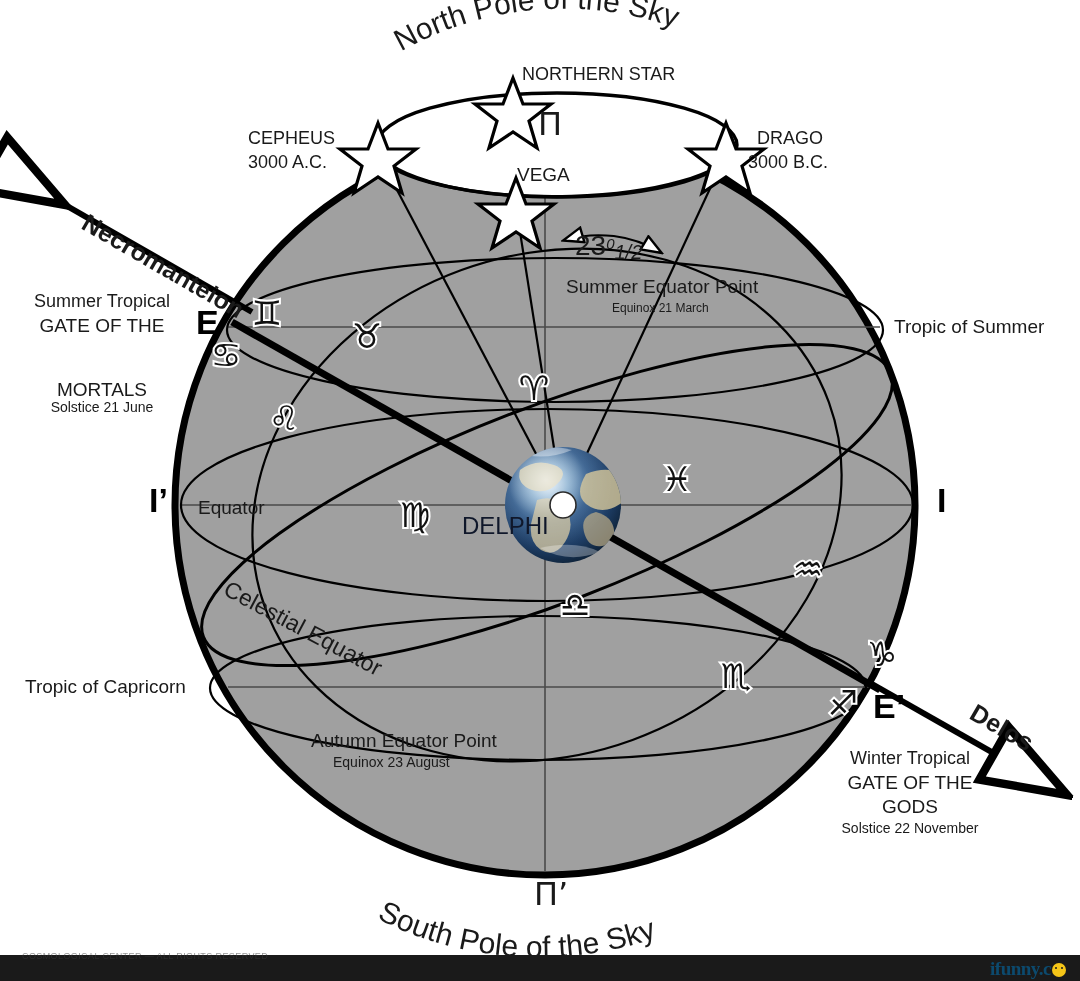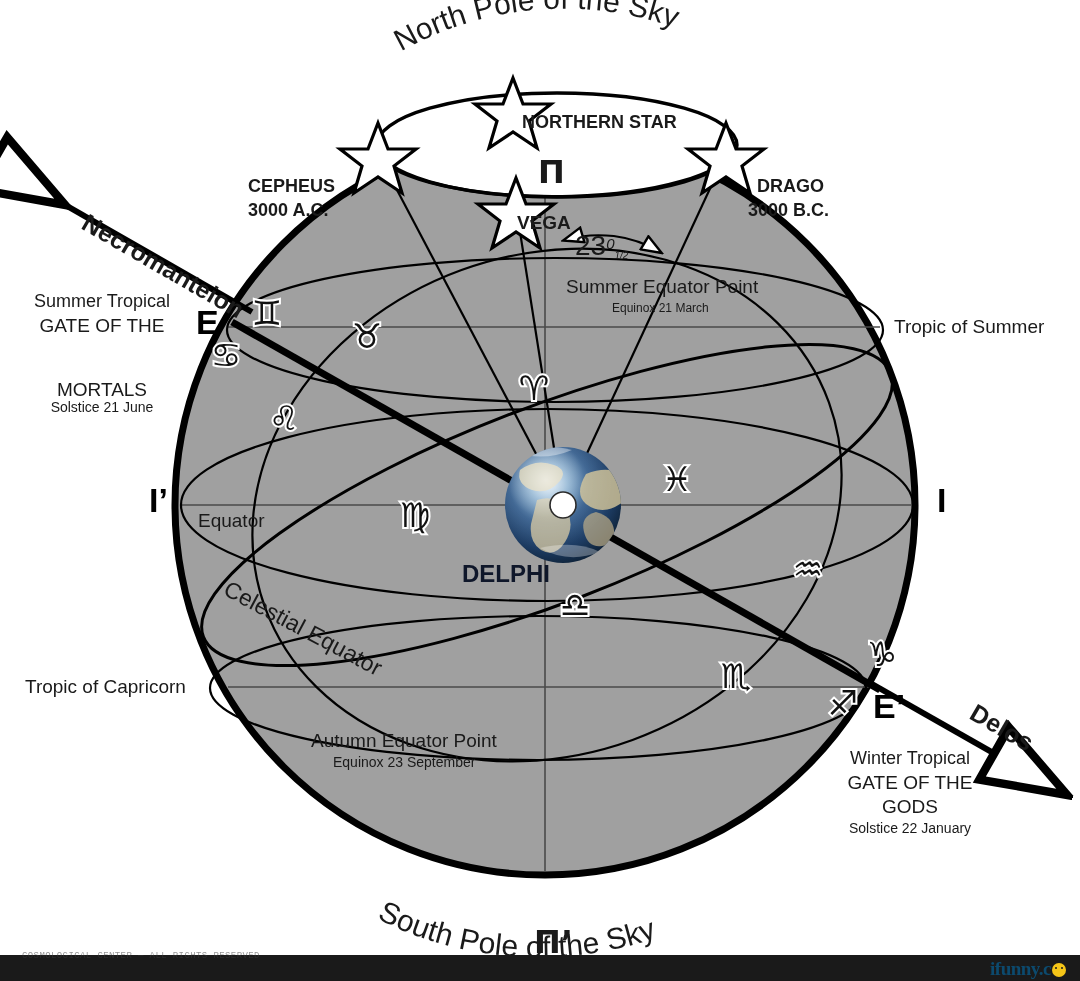--- a/index.html
+++ b/index.html
@@ -1,25 +1,25 @@
 <!DOCTYPE html>
 <html><head>
 <meta charset="utf-8">
 <style>
   html,body{margin:0;padding:0;background:#ffffff;}
   body{width:1080px;height:981px;overflow:hidden;font-family:"Liberation Sans",sans-serif;}
   #stage{position:relative;width:1080px;height:981px;background:#fff;}
   svg#diagram{position:absolute;left:0;top:0;width:1080px;height:981px;}
   .lbl{position:absolute;color:#1a1a1a;font-family:"Liberation Sans",sans-serif;white-space:nowrap;}
-  .bold{font-weight:bold;margin-top:48px;}
+  .bold{font-weight:normal;}
   .ctr{text-align:center;}
   .big-letter{font-weight:bold;font-size:34px;color:#000;}
   .footer-bar{position:absolute;left:0;top:955px;width:1080px;height:26px;background:#1a1a1a;}
   .footer-credit{position:absolute;left:22px;top:951px;font-size:9px;color:#3a3a3a;letter-spacing:.4px;
-                 font-family:Liberation Mono, monospace;opacity:.55;}
+                 font-family:Liberation Sans, sans-serif;opacity:.55;}
   .ifunny{position:absolute;right:14px;top:958px;font-family:"Liberation Serif",serif;
           font-weight:bold;font-size:19px;color:#0c4a6e;letter-spacing:-.5px;}
   .ifunny .smiley{display:inline-block;width:14px;height:14px;border-radius:50%;background:#f5c518;
                   position:relative;top:2px;margin-left:1px;}
   .ifunny .smiley:before{content:"";position:absolute;left:3px;top:4px;width:2px;height:2px;background:#1a1a1a;border-radius:50%;}
   .ifunny .smiley:after{content:"";position:absolute;right:3px;top:4px;width:2px;height:2px;background:#1a1a1a;border-radius:50%;}
 </style>
 </head>
 <body>
 
@@ -187,44 +187,44 @@
   <div class="lbl bold" style="left:757px;top:128px;font-size:18px;">DRAGO</div>
   <div class="lbl bold" style="left:748px;top:152px;font-size:18px;">3000 B.C.</div>
 
   <div class="lbl bold" style="left:517px;top:164px;font-size:19px;">VEGA</div>
 
   <div class="lbl bold" style="left:538px;top:105px;font-size:32px;font-family:'DejaVu Sans',sans-serif;">Π</div>
 
   <div class="lbl bold" style="left:534px;top:875px;font-size:32px;font-family:'DejaVu Sans',sans-serif;">Π’</div>
 
   <div style="position:absolute;left:575px;top:230px;">
-    <span style="font-size:28px;color:#1a1a1a;">23</span><span style="font-size:15px;color:#1a1a1a;vertical-align:super;font-style:italic;">0</span><span style="font-size:10px;color:#1a1a1a;vertical-align:sub;font-style:italic;text-align:center;">1/2</span>
+    <span style="font-size:28px;color:#1a1a1a;">23</span><span style="font-size:15px;color:#1a1a1a;vertical-align:super;font-style:italic;">0</span><span style="font-size:20px;color:#1a1a1a;vertical-align:sub;font-style:italic;text-align:center;">1/2</span>
   </div>
 
   <div class="lbl" style="left:566px;top:276px;font-size:19px;">Summer Equator Point</div>
   <div class="lbl" style="left:612px;top:301px;font-size:12px;">Equinox 21 March</div>
 
   <div class="lbl" style="left:311px;top:730px;font-size:19px;">Autumn Equator Point</div>
-  <div class="lbl" style="left:333px;top:754px;font-size:14px;">Equinox 23 September</div>
+  <div class="lbl" style="left:333px;top:754px;font-size:14px;">Equinox 23 August</div>
 
   <div class="lbl ctr" style="left:12px;top:291px;width:180px;font-size:18px;">Summer Tropical</div>
   <div class="lbl ctr" style="left:12px;top:315px;width:180px;font-size:19px;">GATE OF THE</div>
   <div class="lbl ctr" style="left:12px;top:339px;width:180px;font-size:19px;margin-top:40px;">MORTALS</div>
   <div class="lbl ctr" style="left:12px;top:363px;width:180px;font-size:14px;margin-top:36px;">Solstice 21 June</div>
 
   <div class="lbl ctr" style="left:822px;top:748px;width:176px;font-size:18px;">Winter Tropical</div>
   <div class="lbl ctr" style="left:822px;top:772px;width:176px;font-size:19px;">GATE OF THE</div>
   <div class="lbl ctr" style="left:822px;top:796px;width:176px;font-size:19px;">GODS</div>
-  <div class="lbl ctr" style="left:822px;top:820px;width:176px;font-size:14px;">Solstice 22 January</div>
+  <div class="lbl ctr" style="left:822px;top:820px;width:176px;font-size:14px;">Solstice 22 November</div>
 
   <div class="lbl" style="left:894px;top:316px;font-size:19px;">Tropic of Summer</div>
 
   <div class="lbl" style="left:25px;top:676px;font-size:19px;">Tropic of Capricorn</div>
 
-  <div class="lbl" style="left:198px;top:510px;font-size:19px;">Equator</div>
+  <div class="lbl" style="left:198px;top:497px;font-size:19px;">Equator</div>
 
   <div class="lbl bold" style="left:462px;top:512px;font-size:24px;color:#0f172a;text-align:right;">DELPHI</div>
 
   <div class="lbl big-letter" style="left:196px;top:303px;">E</div>
   <div class="lbl big-letter" style="left:149px;top:481px;">I’</div>
   <div class="lbl big-letter" style="left:937px;top:481px;">I</div>
   <div class="lbl big-letter" style="left:873px;top:687px;">E’</div>
 
   <div class="footer-bar"></div>
   <div class="footer-credit">COSMOLOGICAL CENTER — ALL RIGHTS RESERVED</div>

